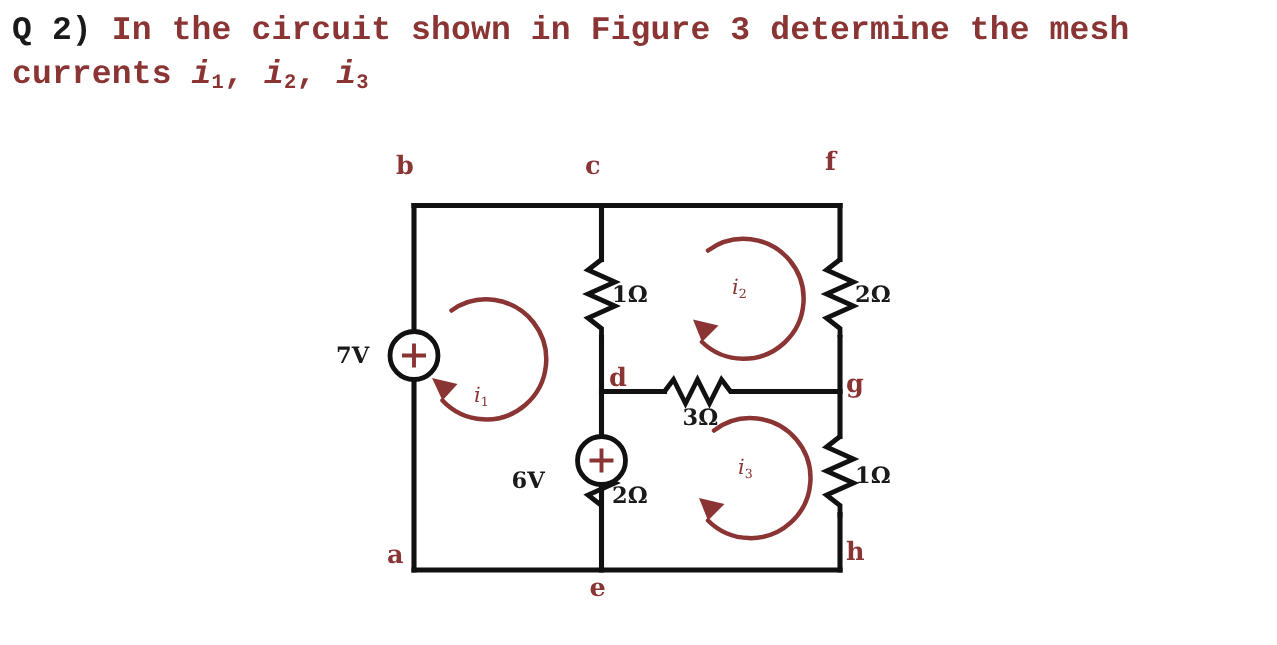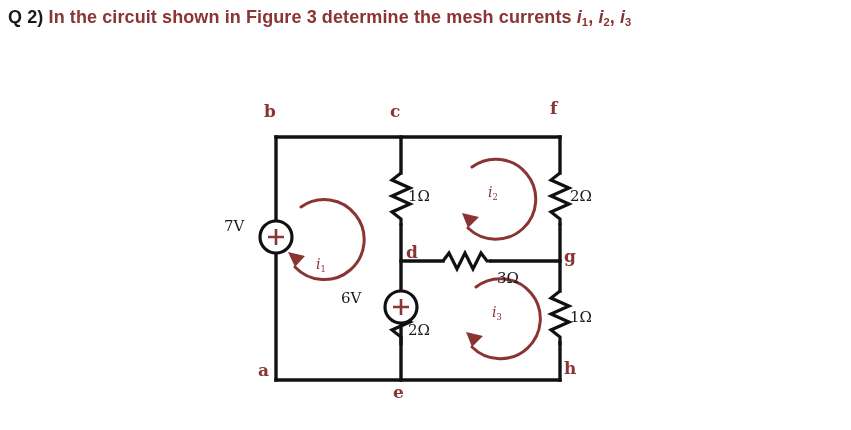--- a/index.html
+++ b/index.html
@@ -13,23 +13,23 @@
     font-family: "Liberation Serif", serif;
     overflow: hidden;
     position: relative;
   }
   .question {
     position: absolute;
     left: 8px;
     top: 6px;
     width: 835px;
     color: #8a3434;
-    font-family: Liberation Sans, sans-serif;
+    font-family: Liberation Mono, monospace;
     font-weight: bold;
-    font-size: 18px;
+    font-size: 22px;
     line-height: 1.32;
     letter-spacing: 0.1px;
   }
   .question .qlabel {
     color: #1a1a1a;
   }
   .sub {
     font-size: 0.62em;
     vertical-align: -0.28em;
     font-style: normal;
@@ -46,21 +46,21 @@
     position: absolute;
     color: #8a3434;
     font-family: "DejaVu Serif", serif;
     font-weight: bold;
     font-size: 17px;
   }
   .complabel {
     position: absolute;
     color: #1a1a1a;
     font-family: "DejaVu Serif", serif;
-    font-weight: normal;
+    font-weight: bold;
     font-size: 15px;
     white-space: nowrap;
   }
   .meshlabel {
     position: absolute;
     color: #8a3434;
     font-family: "DejaVu Serif", serif;
     font-weight: normal;
     font-style: italic;
     font-size: 14px;
@@ -139,27 +139,27 @@
   <div class="nodelabel" style="left:64px; top:6px;">b</div>
   <div class="nodelabel" style="left:190px; top:6px;">c</div>
   <div class="nodelabel" style="left:350px; top:3px;">f</div>
   <div class="nodelabel" style="left:206px; top:147px;">d</div>
   <div class="nodelabel" style="left:364px; top:151px;">g</div>
   <div class="nodelabel" style="left:58px; top:265px;">a</div>
   <div class="nodelabel" style="left:193px; top:287px;">e</div>
   <div class="nodelabel" style="left:364px; top:263px;">h</div>
 
   
-  <div class="complabel" style="left:24px; top:122px;">7V</div>
-  <div class="complabel" style="left:141px; top:194px;">6V</div>
+  <div class="complabel" style="left:24px; top:133px;">7V</div>
+  <div class="complabel" style="left:141px; top:216px;">6V</div>
 
   
   <div class="complabel" style="left:208px; top:92px;">1Ω</div>
   <div class="complabel" style="left:370px; top:92px;">2Ω</div>
-  <div class="complabel" style="left:255px; top:174px;margin-left:42px;">3Ω</div>
+  <div class="complabel" style="left:255px; top:174px;">3Ω</div>
   <div class="complabel" style="left:208px; top:226px;">2Ω</div>
   <div class="complabel" style="left:370px; top:213px;">1Ω</div>
 
   
   <div class="meshlabel" style="left:116px; top:129px;margin-top:32px;">i<span class="sub">1</span></div>
   <div class="meshlabel" style="left:288px; top:89px;">i<span class="sub">2</span></div>
   <div class="meshlabel" style="left:292px; top:209px;text-align:center;">i<span class="sub">3</span></div>
 
 </div>
 

